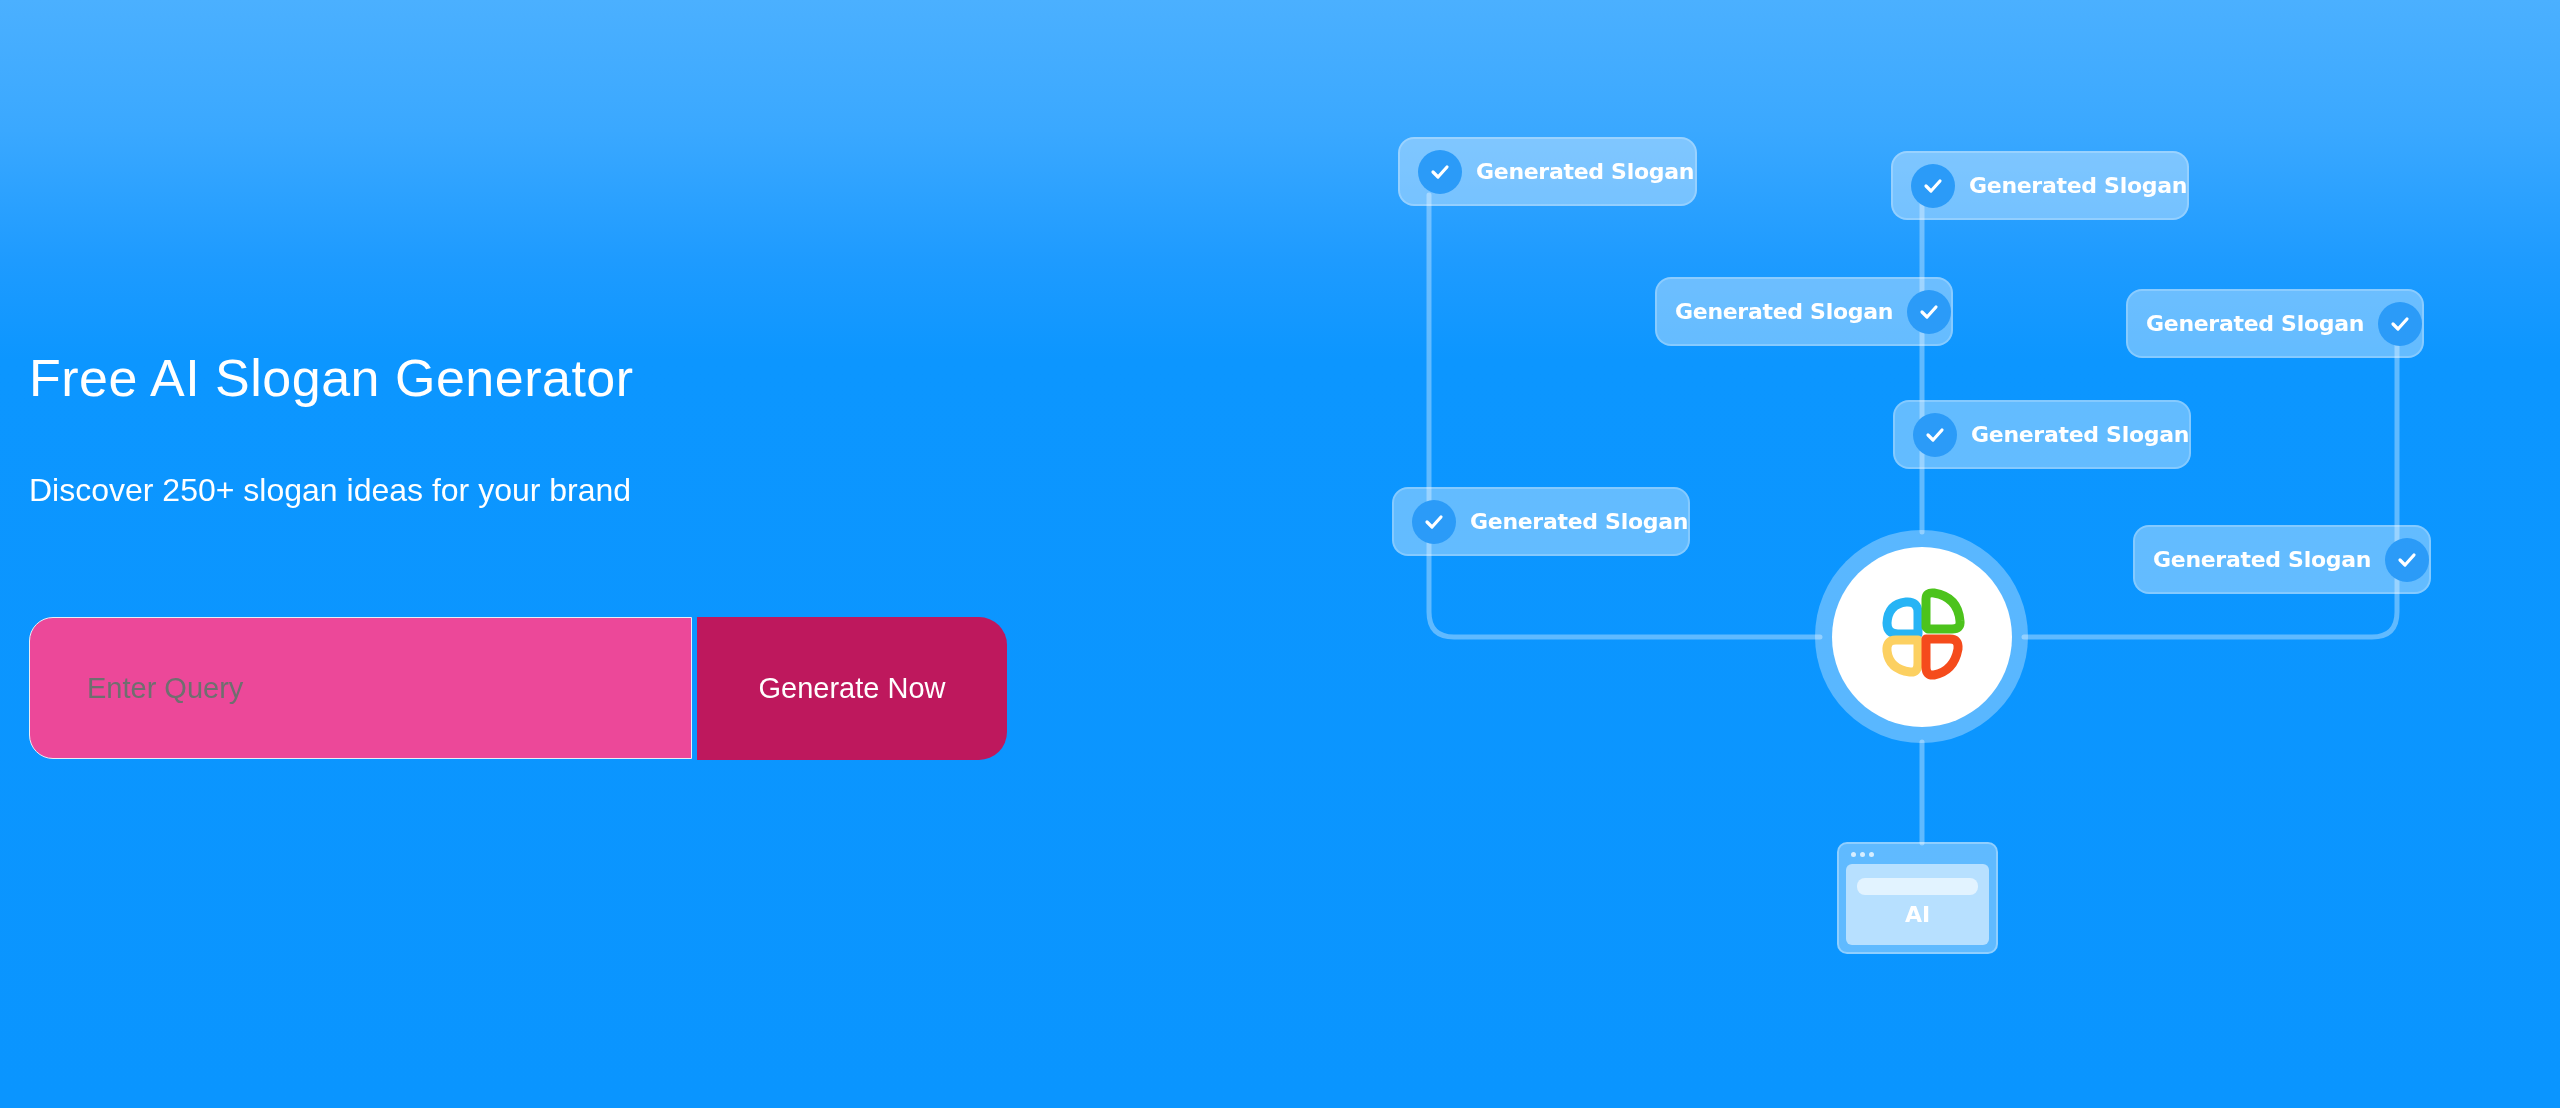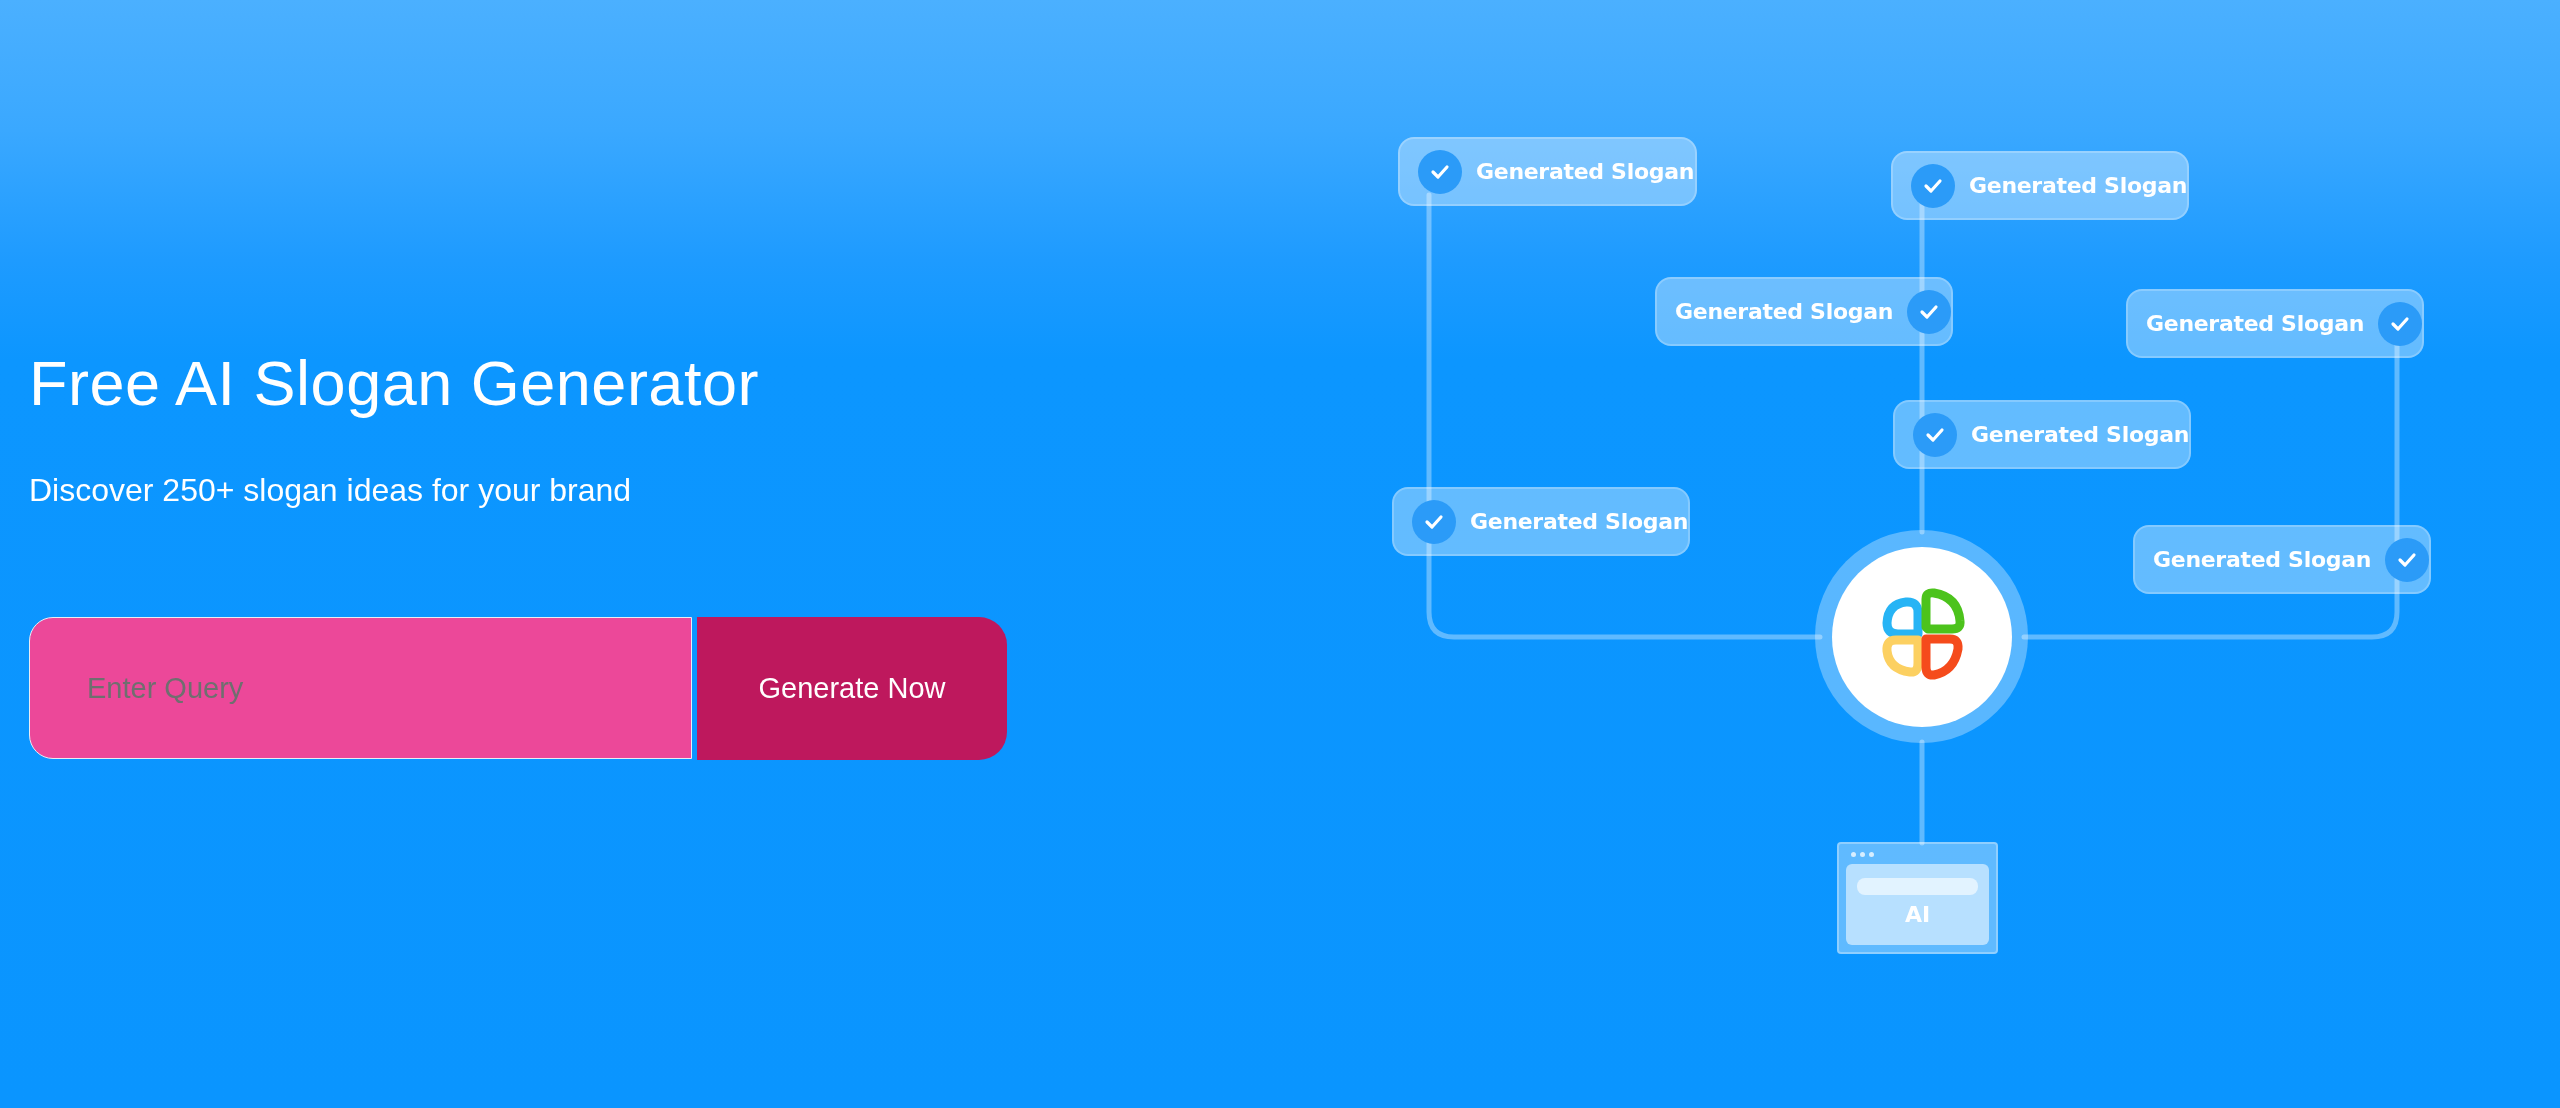--- a/index.html
+++ b/index.html
@@ -5,21 +5,21 @@
     * { box-sizing: border-box; margin: 0; padding: 0; }
     html, body { width: 2560px; height: 1108px; overflow: hidden; }
     body {
       position: relative;
       font-family: "Liberation Sans", "DejaVu Sans", sans-serif;
       background: linear-gradient(180deg, #4bb0ff 0px, #3aa8ff 130px, #1e9bff 260px, #0c96ff 360px, #0a95ff 1108px);
       color: #ffffff;
     }
     .hero-title {
       position: absolute; left: 29px; top: 352px;
-      font-size: 63px; font-weight: 400; letter-spacing: 0.5px;
+      font-size: 52px; font-weight: 400; letter-spacing: 0.5px;
       line-height: 1; white-space: nowrap;
     }
     .hero-subtitle {
       position: absolute; left: 29px; top: 474px;
       font-size: 32px; font-weight: 400; white-space: nowrap; line-height: 1;
     }
     .search-form { position: absolute; left: 29px; top: 617px; width: 978px; height: 143px; }
     .query-input {
       position: absolute; left: 0; top: 0; width: 663px; height: 142px;
       background: #ec4899; border: 1px solid #e6edf5;
@@ -64,21 +64,21 @@
       border-radius: 50%; background: rgba(255,255,255,0.32);
       display: flex; align-items: center; justify-content: center;
     }
     .hub-inner {
       width: 180px; height: 180px; border-radius: 50%; background: #ffffff;
       display: flex; align-items: center; justify-content: center;
     }
     .ai-window {
       position: absolute; left: 1837px; top: 842px; width: 161px; height: 112px;
       background: rgba(255,255,255,0.35); border: 2px solid rgba(255,255,255,0.3);
-      border-radius: 4px;
+      border-radius: 10px;
     }
     .ai-dots { position: absolute; left: 12px; top: 8px; display: flex; gap: 4px; }
     .ai-dots span { width: 5px; height: 5px; border-radius: 50%; background: rgba(255,255,255,0.75); }
     .ai-screen {
       position: absolute; left: 7px; top: 20px; right: 7px; bottom: 7px;
       background: rgba(255,255,255,0.55); border-radius: 6px;
     }
     .ai-bar {
       position: absolute; left: 11px; right: 11px; top: 14px; height: 17px;
       background: rgba(255,255,255,0.6); border-radius: 8px;

